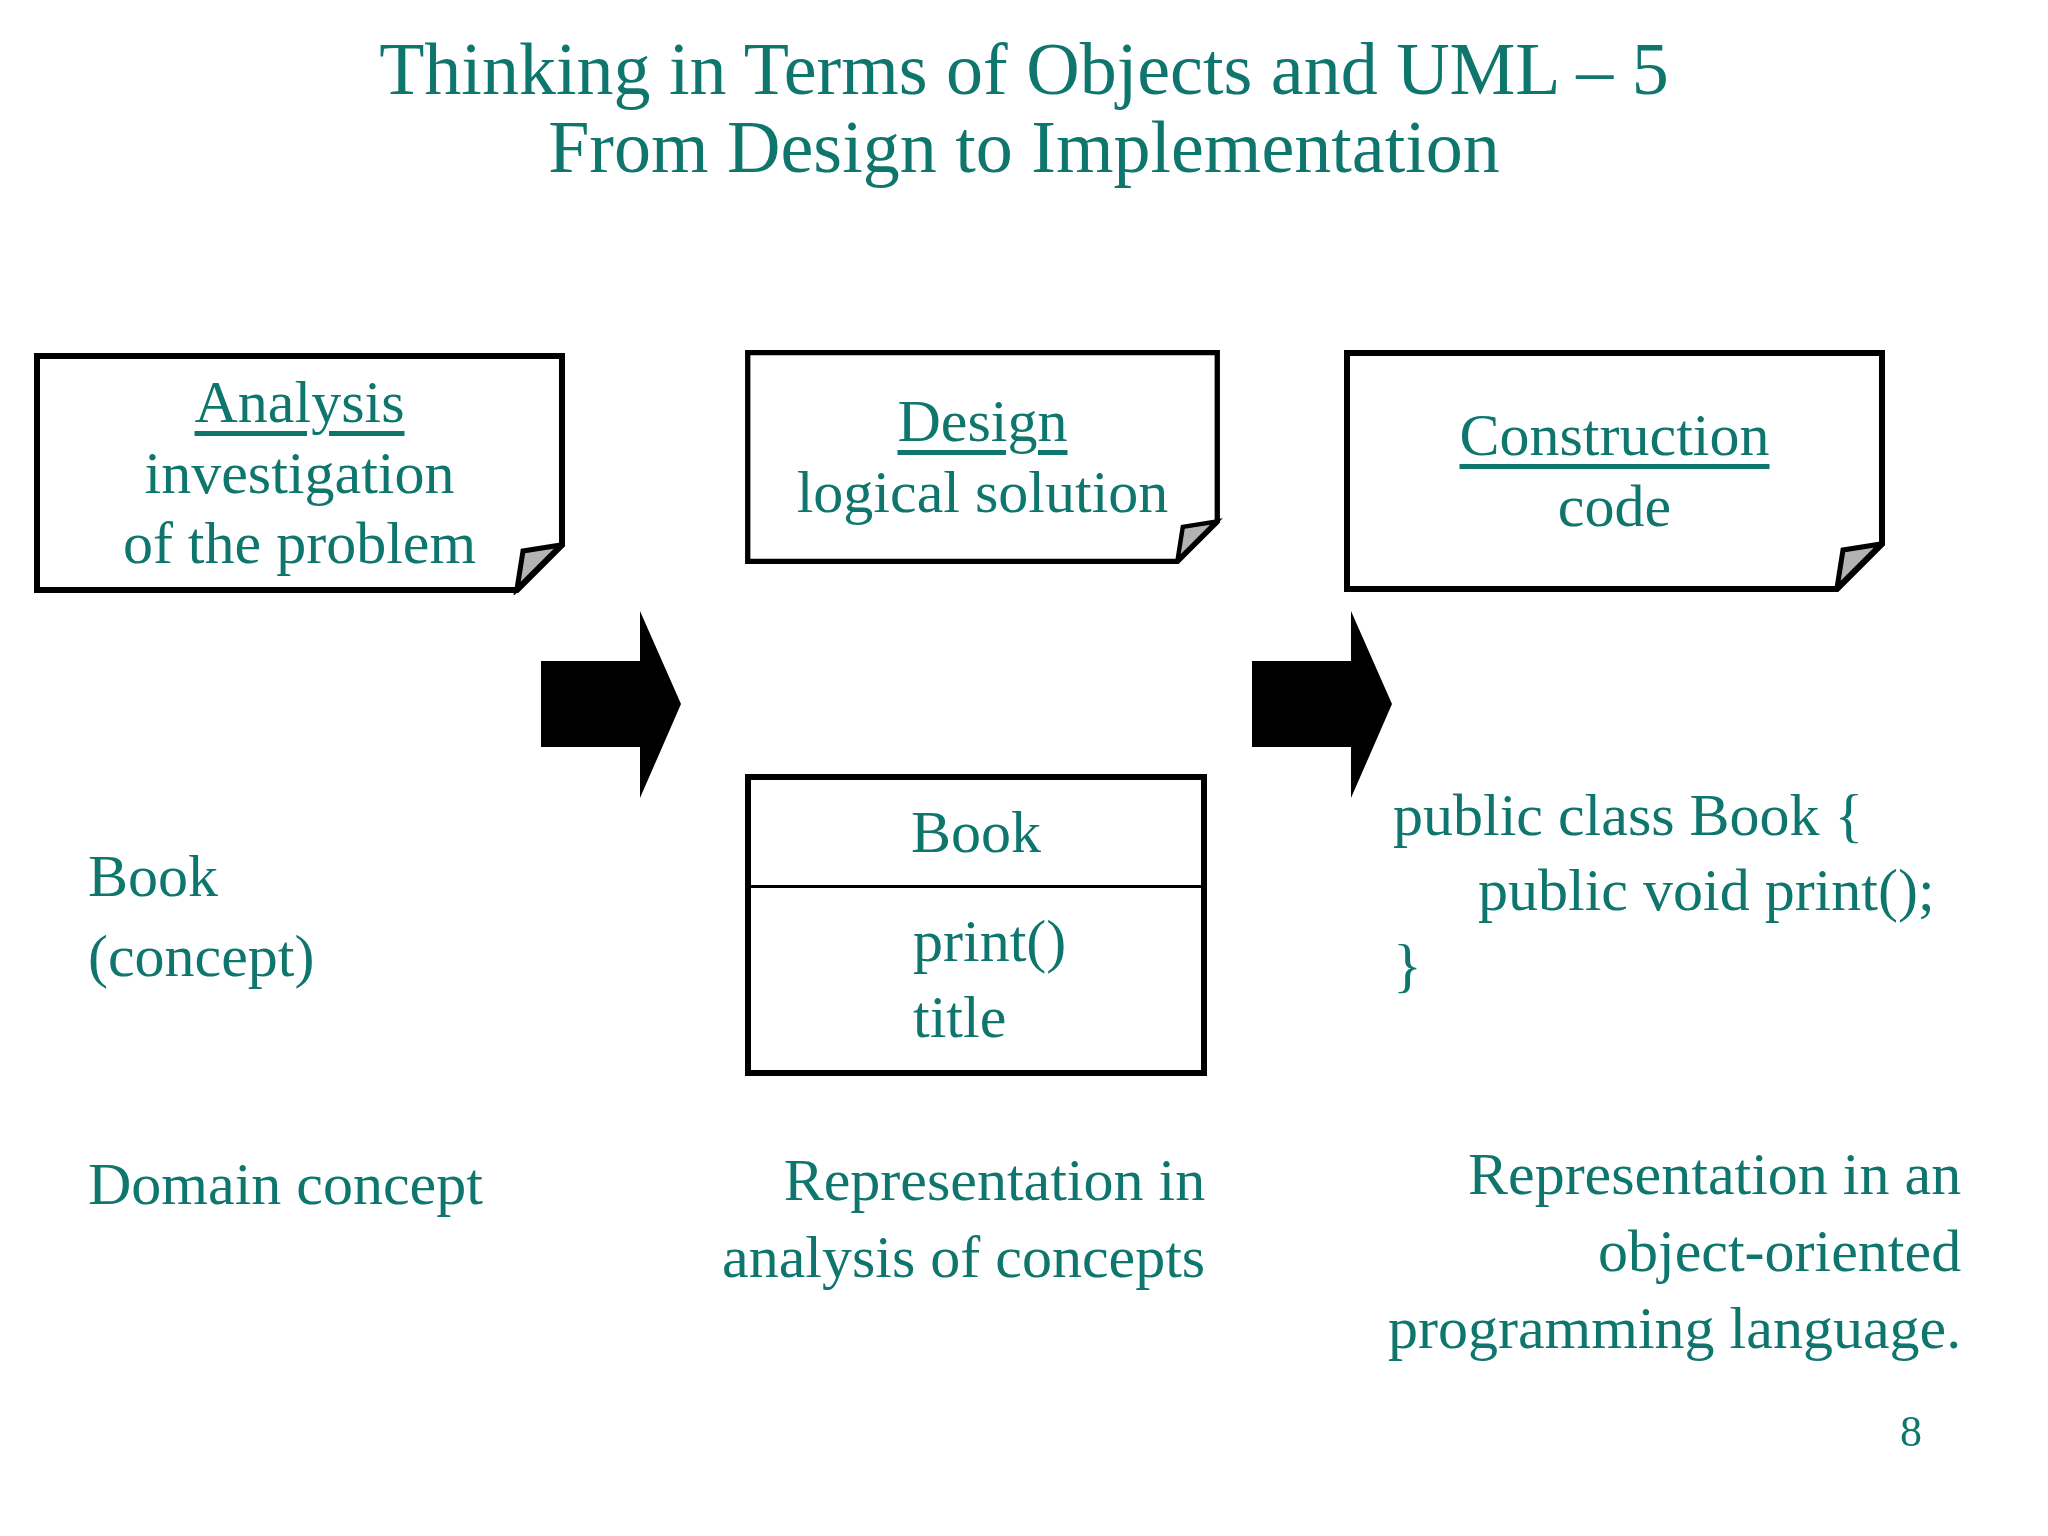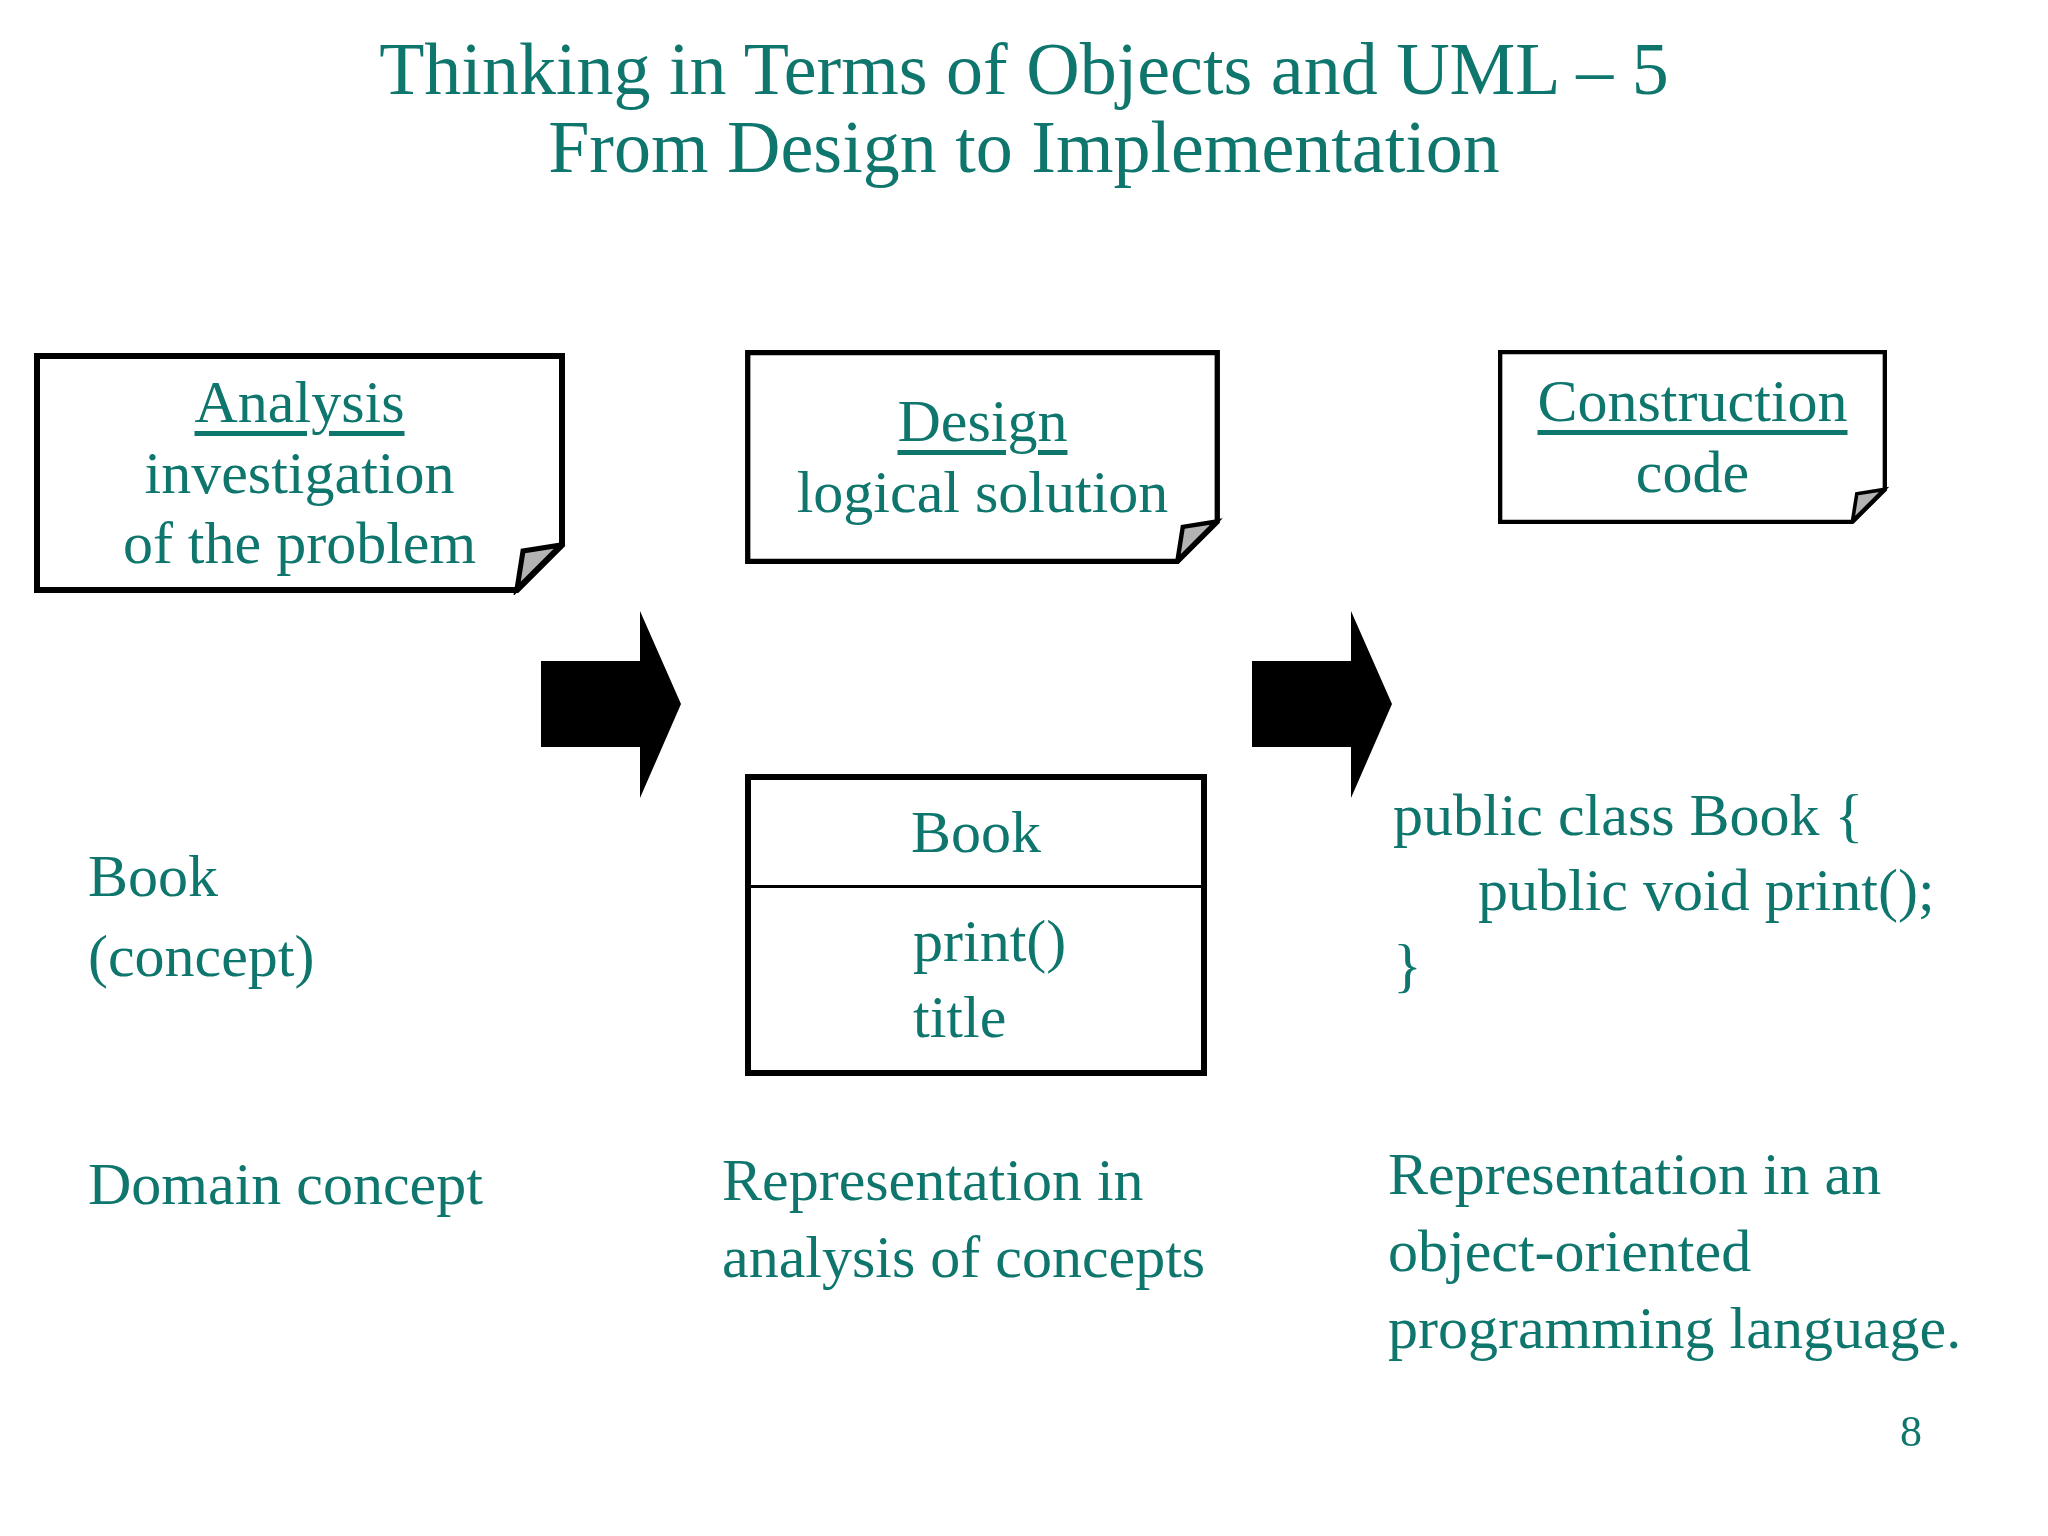--- a/index.html
+++ b/index.html
@@ -80,21 +80,21 @@
   
   .code-block {
     left: 1393px; top: 778px;
     font-size: 60px;
     line-height: 1.25;
     white-space: nowrap;
   }
   .code-line.indent { padding-left: 85px; }
 
   
-  .caption { font-size: 60px; line-height: 1.28; white-space: nowrap; }
+  .caption { font-size: 60px; line-height: 1.28; white-space: nowrap; text-align: right; }
   .caption-analysis { left: 88px; top: 1146px; }
   .caption-design { left: 722px; top: 1142px; }
   .caption-construction { left: 1388px; top: 1136px; }
 
   
   .question {
     left: 105px; top: 1428px;
     font-size: 64px;
     font-weight: bold;
     white-space: nowrap;
@@ -130,21 +130,21 @@
     <svg class="note-shape" viewBox="0 0 537 242">
       <polygon points="3,3 534,3 534,194 489,239 3,239" fill="#ffffff" stroke="#000000" stroke-width="6" stroke-linejoin="miter"></polygon>
       <polygon points="489,238 533,194 495,200" fill="#b3b3b3" stroke="#000000" stroke-width="5" stroke-linejoin="miter"></polygon>
     </svg>
     <div class="note-text">
       <div class="note-heading">Design</div>
       <div>logical solution</div>
     </div>
   </div>
 
-  <div class="note" style="left:1422px; top:350px; width:541px; height:174px;">
+  <div class="note" style="left:1344px; top:350px; width:541px; height:242px;">
     <svg class="note-shape" viewBox="0 0 541 242">
       <polygon points="3,3 538,3 538,194 493,239 3,239" fill="#ffffff" stroke="#000000" stroke-width="6" stroke-linejoin="miter"></polygon>
       <polygon points="493,238 537,194 499,200" fill="#b3b3b3" stroke="#000000" stroke-width="5" stroke-linejoin="miter"></polygon>
     </svg>
     <div class="note-text">
       <div class="note-heading">Construction</div>
       <div>code</div>
     </div>
   </div>
 

